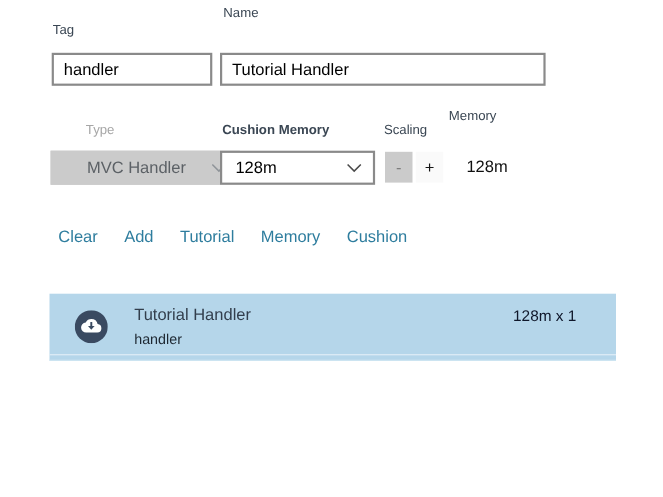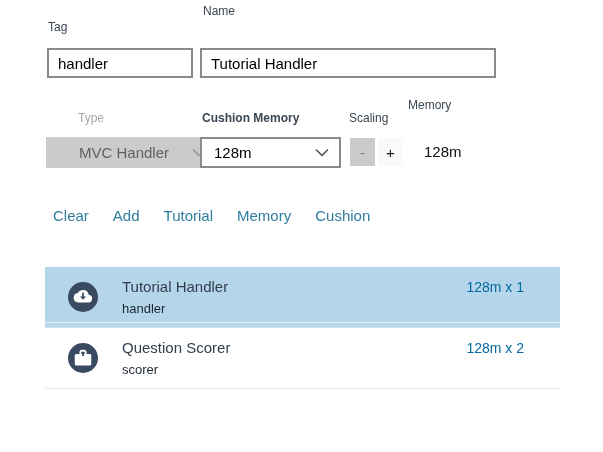--- a/index.html
+++ b/index.html
@@ -49,21 +49,21 @@
   .row.selected::after {
     content:''; position:absolute; left:0; right:0; bottom:4px; height:1px;
     background:#e3eff8;
   }
   .row.plain { background:#fff; border-bottom:1px solid #e7e7e7; }
   .row .icon { margin-left:23px; width:30px; height:30px; flex:0 0 auto; }
   .row .icon svg { display:block; width:30px; height:30px; }
   .row .texts { margin-left:24px; display:flex; flex-direction:column; gap:6px; }
   .row .title { font-size:15px; color:#323e4c; }
   .row .subtitle { font-size:13px; color:#1d2731; }
-  .row .meta { position:absolute; right:36px; top:12px; font-size:14px; color:#0369a1; }
+  .row .meta { position:absolute; right:36px; top:12px; font-size:14px; color:#0f172a; }
 </style>
 </head>
 <body>
 
 <div class="abs label" style="left:48px; top:20px;">Tag</div>
 <div class="abs label" style="left:203px; top:4px;">Name</div>
 
 <input class="textbox" style="left: 47px; top: 48px; width: 146px;" value="handler">
 <input class="textbox" style="left: 200px; top: 48px; width: 296px;" value="Tutorial Handler">
 
@@ -115,29 +115,14 @@
         <polygon points="9.6,11.5 14.4,11.5 12,14.2" fill="#3a4a61"></polygon>
       </svg>
     </span>
     <span class="texts">
       <span class="title">Tutorial Handler</span>
       <span class="subtitle">handler</span>
     </span>
     <span class="meta">128m x 1</span>
   </div>
 
-  <div class="row plain">
-    <span class="icon">
-      <svg viewBox="0 0 24 24">
-        <circle cx="12" cy="12" r="12" fill="#3a4a61"></circle>
-        <rect x="5.4" y="8.8" width="13.2" height="9.2" rx="1.2" fill="#ffffff"></rect>
-        <path d="M9.9 8.8 V7.4 a1.2 1.2 0 0 1 1.2 -1.2 h1.8 a1.2 1.2 0 0 1 1.2 1.2 V8.8" fill="none" stroke="#ffffff" stroke-width="1.5"></path>
-        <rect x="11.3" y="8.8" width="1.4" height="1.6" fill="#3a4a61"></rect>
-      </svg>
-    </span>
-    <span class="texts">
-      <span class="title">Question Scorer</span>
-      <span class="subtitle">scorer</span>
-    </span>
-    <span class="meta">128m x 2</span>
-  </div>
 
 </div>
 
 </body></html>

